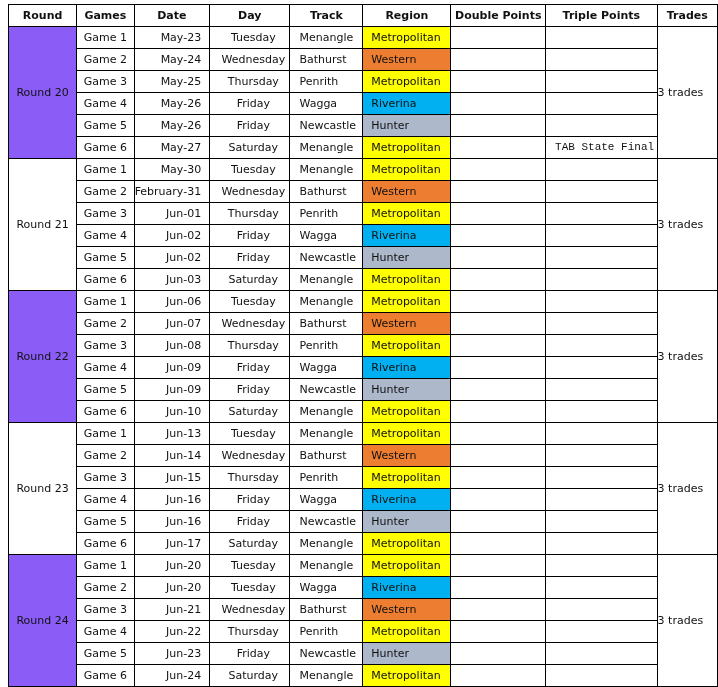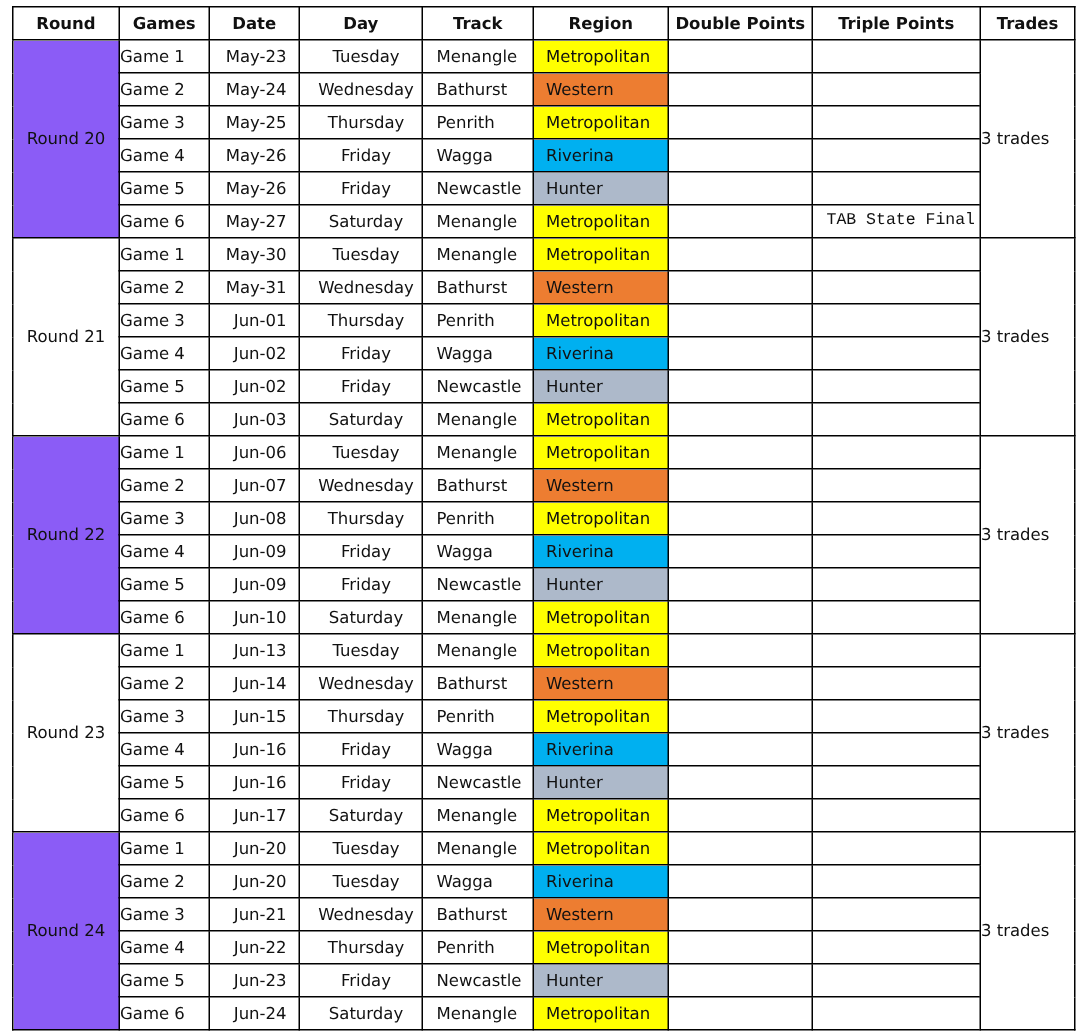--- a/index.html
+++ b/index.html
@@ -3,21 +3,21 @@
 <meta charset="utf-8">
 <style>
   html, body { margin: 0; padding: 0; background: #ffffff; }
   body { width: 718px; height: 687px; overflow: hidden; position: relative;
          font-family: "DejaVu Sans", "Liberation Sans", sans-serif; font-size: 11px; color: #111; }
   table { position: absolute; left: 8px; top: 4px; border-collapse: collapse; table-layout: fixed; }
   th, td { border: 1px solid #000; padding: 0; height: 21px; line-height: 21px; white-space: nowrap; overflow: hidden; }
   th { font-weight: bold; font-size: 11px; text-align: center; height: 21px; }
   td.round { text-align: center; vertical-align: middle; }
   td.round.shaded { background: #8b5cf6; }
-  td.game { text-align: left; }
+  td.game { text-align: center; }
   td.date { text-align: right; padding-right: 8px; }
   td.day { text-align: center; padding-left: 7px; }
   td.track { text-align: left; padding-left: 9px; margin-top: 43px; }
   td.region { text-align: left; padding-left: 8px; }
   td.double { }
   td.triple { text-align: left; padding-left: 9px; font-family: Liberation Mono, monospace; }
   td.trades { text-align: left; vertical-align: middle; }
 </style>
 </head>
 <body>
@@ -110,21 +110,21 @@
         <td class="date">May-30</td>
         <td class="day">Tuesday</td>
         <td class="track">Menangle</td>
         <td class="region" style="background: rgb(255, 255, 0);">Metropolitan</td>
         <td class="double"></td>
         <td class="triple"></td>
         <td class="trades" rowspan="6">3 trades</td>
       </tr>
       <tr>
         <td class="game">Game 2</td>
-        <td class="date">May-31</td>
+        <td class="date">February-31</td>
         <td class="day">Wednesday</td>
         <td class="track">Bathurst</td>
         <td class="region" style="background: rgb(237, 125, 49);">Western</td>
         <td class="double"></td>
         <td class="triple"></td>
       </tr>
       <tr>
         <td class="game">Game 3</td>
         <td class="date">Jun-01</td>
         <td class="day">Thursday</td>

